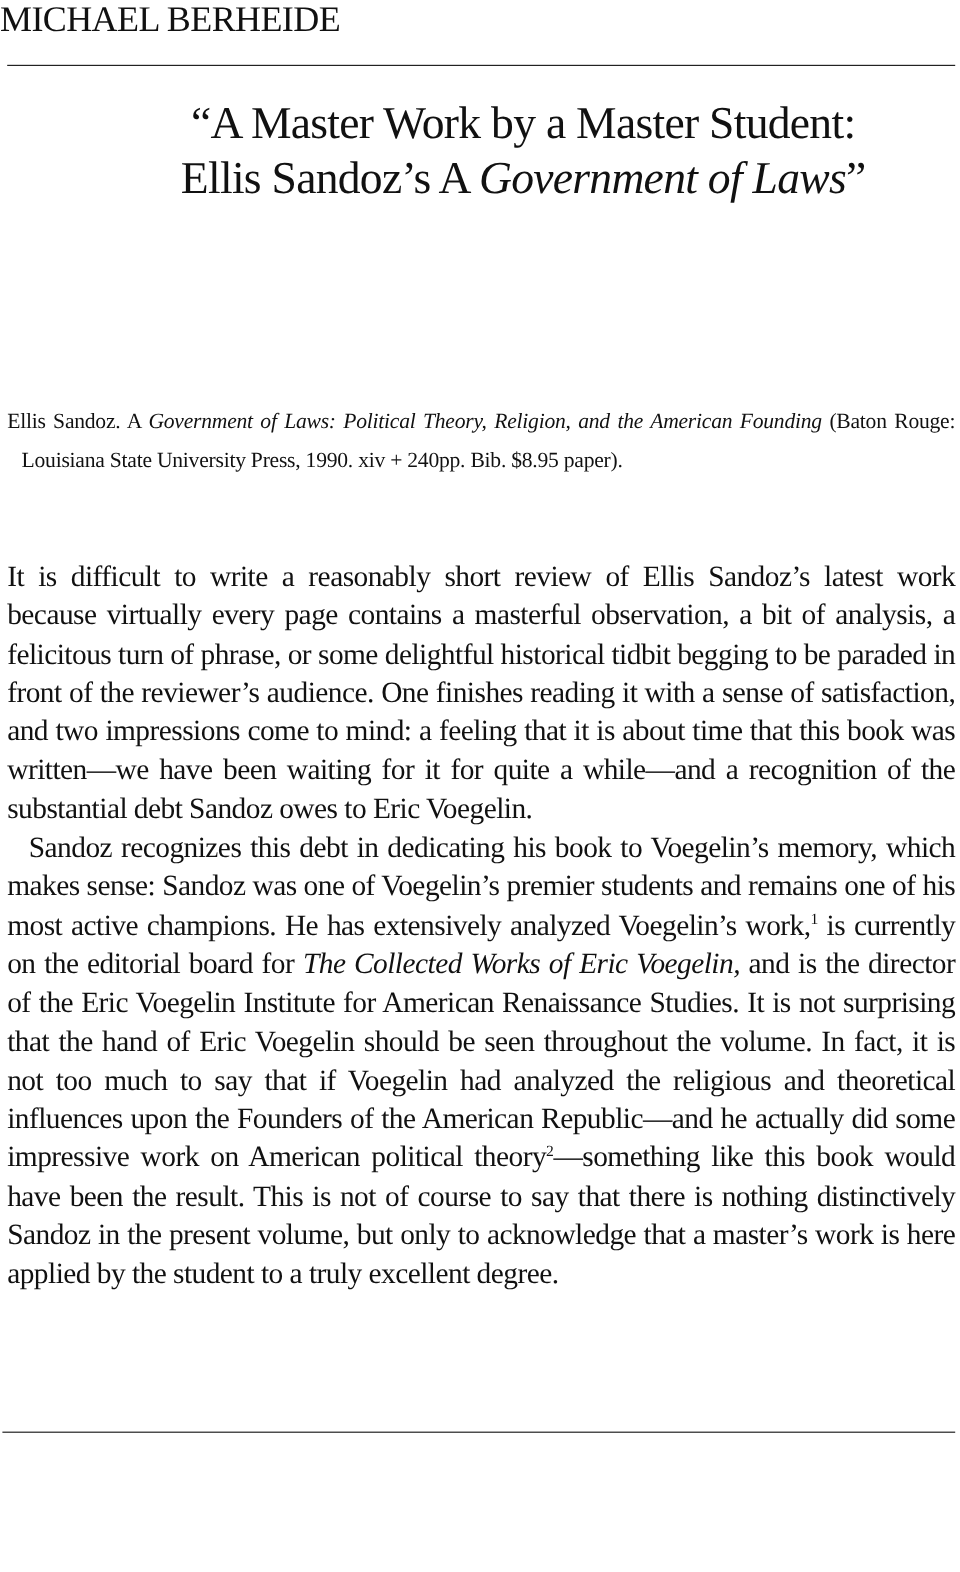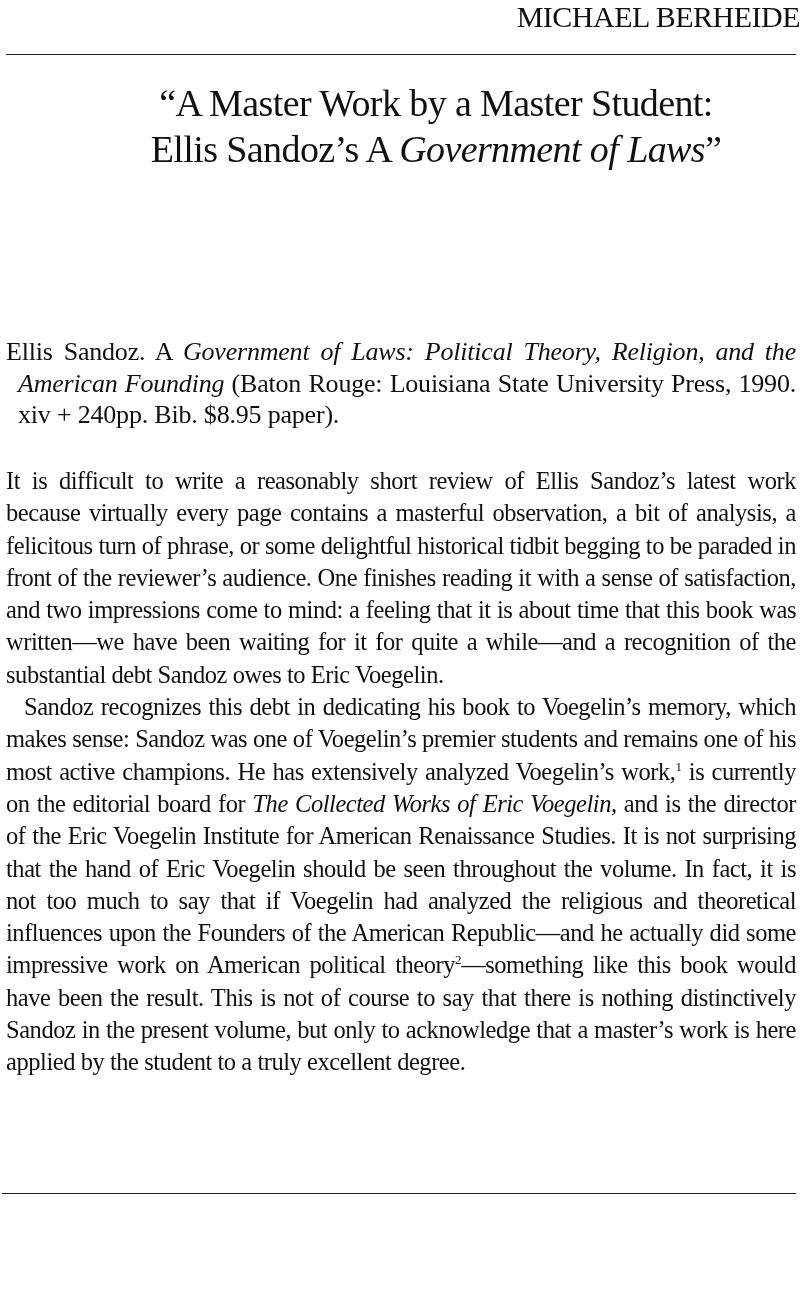--- a/index.html
+++ b/index.html
@@ -1,37 +1,37 @@
 <!DOCTYPE html>
 <html><head>
 <meta charset="utf-8">
 <style>
   html, body { margin: 0; padding: 0; background: #ffffff; }
   body {
     width: 800px; height: 1310px; position: relative; overflow: hidden;
     font-family: "Liberation Serif", "DejaVu Serif", serif; color: #111111;
   }
   .running-head {
-    position: absolute; top: 0; left: 0; width: 800px; text-align: right;
+    position: absolute; top: 0; left: 0; width: 800px; text-align: left;
     font-size: 30px; line-height: 34px; letter-spacing: -0.5px; font-family: Liberation Serif, serif;
   }
   .rule {
     position: absolute; left: 6px; width: 790px; height: 0;
     border-top: 1.5px solid #222222;
   }
   .rule.top { top: 54px; }
   .rule.bottom { top: 1193px; left: 2px; width: 794px; }
   .title {
     position: absolute; top: 80px; left: 0; width: 800px; text-align: center;
     font-size: 38px; line-height: 46px; letter-spacing: -0.6px;
   }
   .title em { font-style: italic; }
   .citation {
     position: absolute; top: 336px; left: 6px; width: 790px;
-    font-size: 26px; line-height: 31.5px; text-align: justify;
+    font-size: 18px; line-height: 31.5px; text-align: justify;
     padding-left: 12px; text-indent: -12px; box-sizing: border-box;
     letter-spacing: -0.2px;
   }
   .citation em { font-style: italic; }
   .body-text {
     position: absolute; top: 465px; left: 6px; width: 790px;
     font-size: 24.5px; line-height: 32.3px; letter-spacing: -0.45px;
   }
   .body-text p { margin: 0; text-align: justify; }
   .body-text p.indent { text-indent: 18px; }

